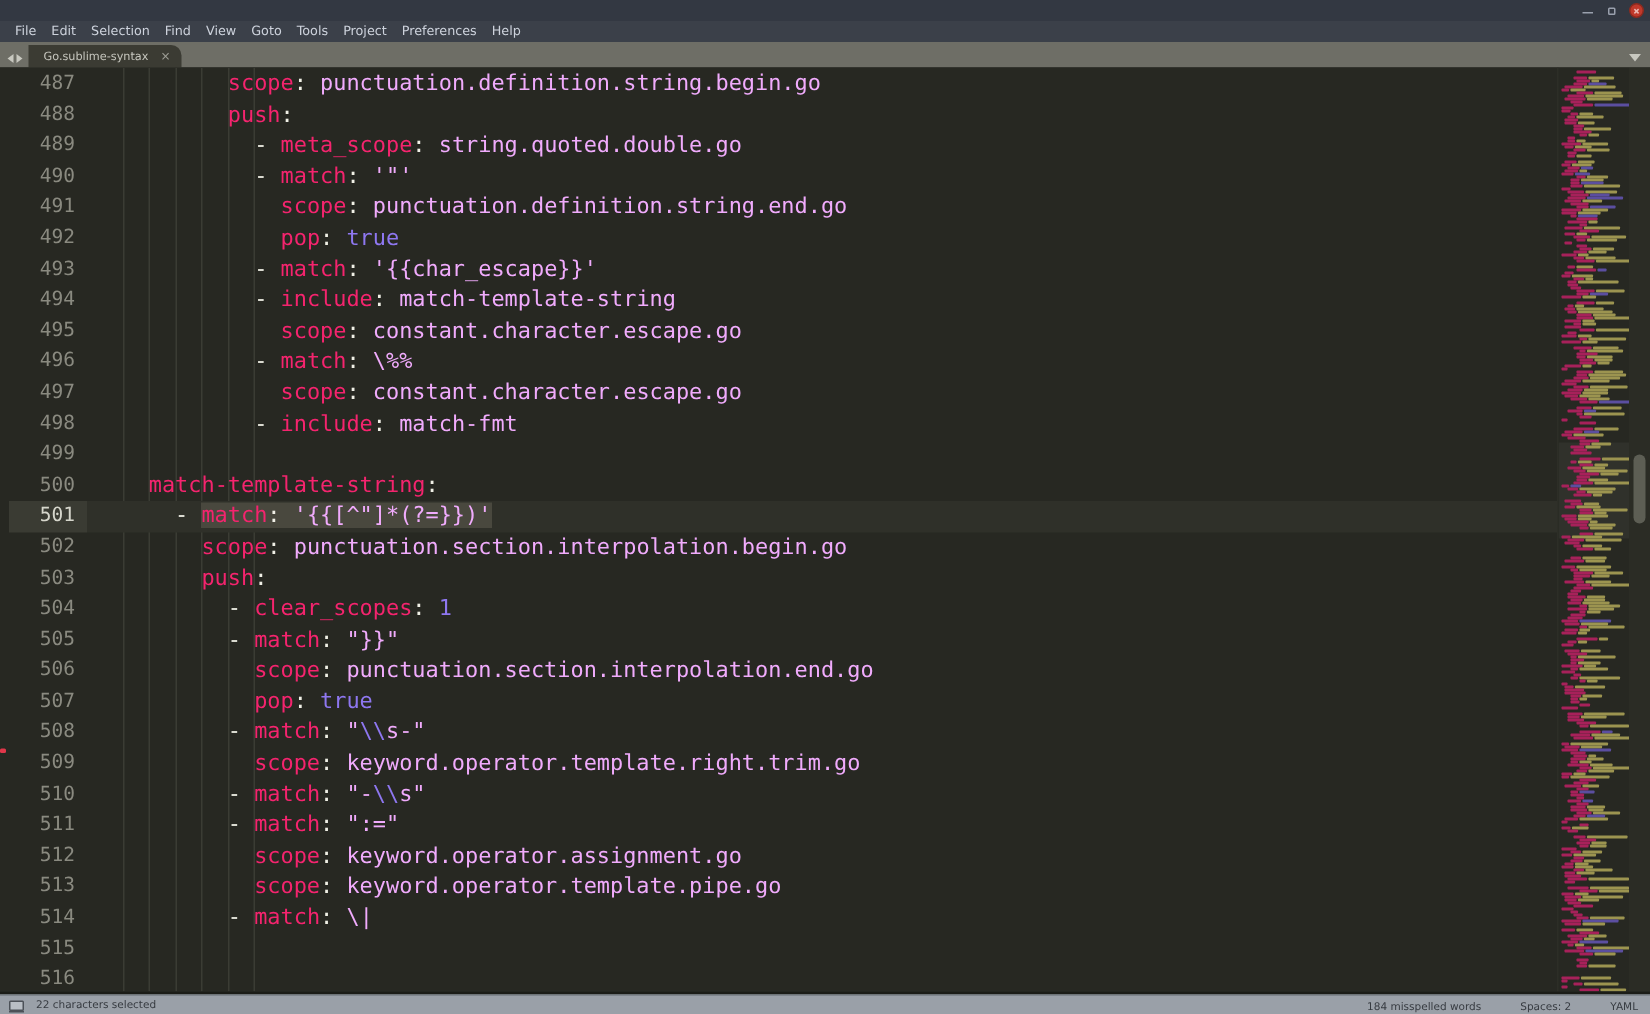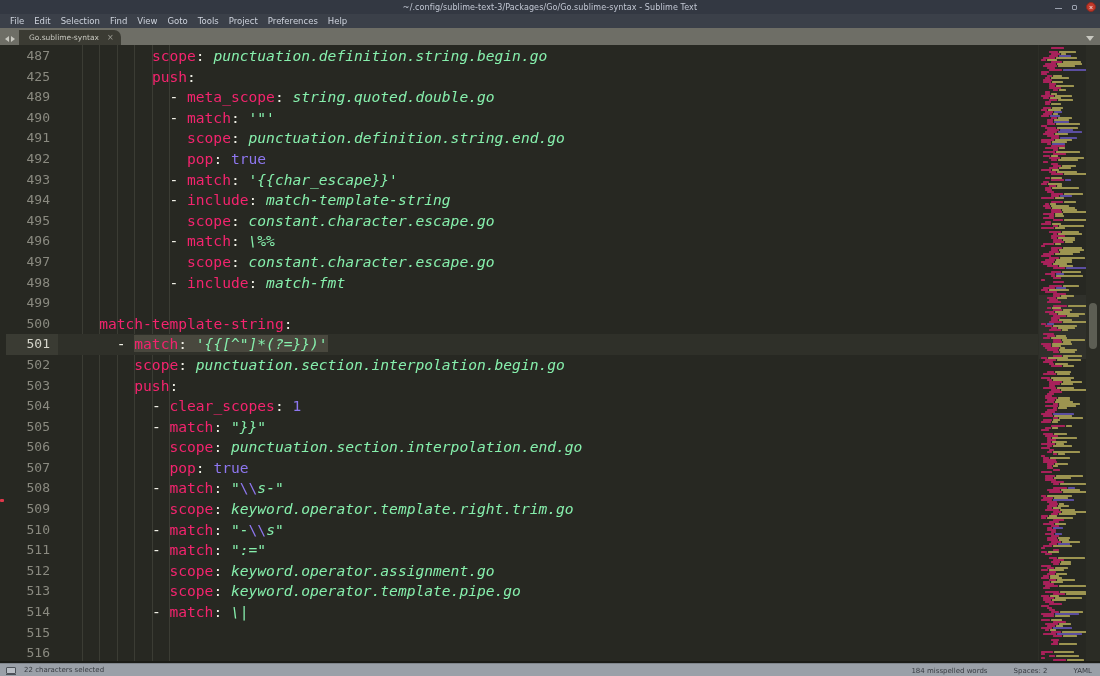--- a/index.html
+++ b/index.html
@@ -168,21 +168,21 @@
     font-family: "DejaVu Sans Mono", monospace;
     font-size: 14.6px;
     white-space: pre;
     padding-left: 6px;
     color: #f8f8f2;
     position: relative;
   }
   .cline.active-line { background: #2f3029; }
   .k   { color: #f4246e; }          
   .p   { color: #f0f0e6; }          
-  .v   { color: #86efac; font-style: italic; }          
+  .v   { color: #f0abfc; }          
   .n   { color: #8e77f0; }          
   .sel { background: #49483e; }
 
   
   .minimap {
     width: 48px; flex: 0 0 48px;
     background: #272822;
     position: relative; overflow: hidden;
     padding-top: 2px;
     border-left: 1px solid #2d2e27;
@@ -238,21 +238,20 @@
   .status-right .status-text { cursor: default; }
   
   .status-cap { height: 2px; flex: 0 0 2px; background: #1b1c17; }
 </style>
 </head>
 <body>
 
 <div id="app">
 
   <div class="titlebar">
-    <div class="title-text">~/.config/sublime-text-3/Packages/Go/Go.sublime-syntax - Sublime Text</div>
     <div class="win-btns">
       <div class="win-btn">
           <span class="bar"></span>
         </div>
       <div class="win-btn">
           <span class="dot-max"></span>
         </div>
       <div class="win-btn close"></div>
     </div>
   </div>
@@ -284,21 +283,21 @@
     <span class="tabbar-right"></span>
   </div>
 
   <div class="editor-wrap">
     <div class="left-strip">
       <div class="left-marker" style="top:454px;"></div>
     </div>
 
     <div class="gutter" id="gutter">
         <div class="ln">487</div>
-        <div class="ln">425</div>
+        <div class="ln">488</div>
         <div class="ln">489</div>
         <div class="ln">490</div>
         <div class="ln">491</div>
         <div class="ln">492</div>
         <div class="ln">493</div>
         <div class="ln">494</div>
         <div class="ln">495</div>
         <div class="ln">496</div>
         <div class="ln">497</div>
         <div class="ln">498</div>

